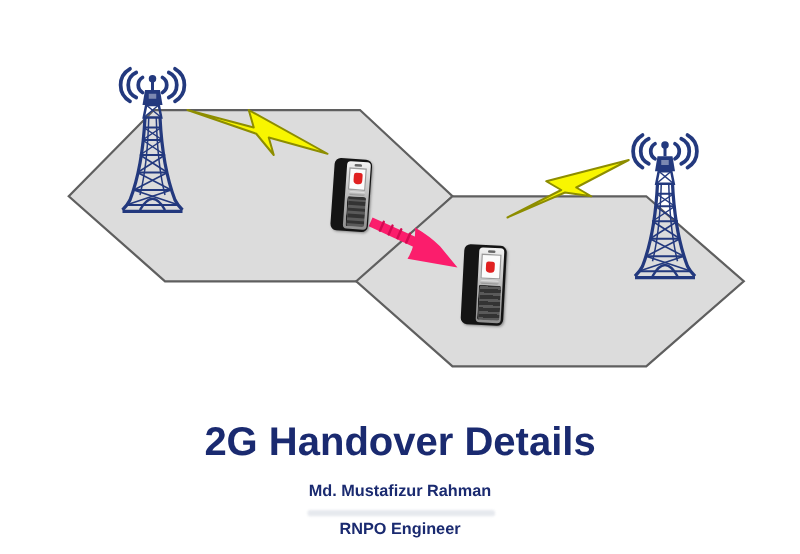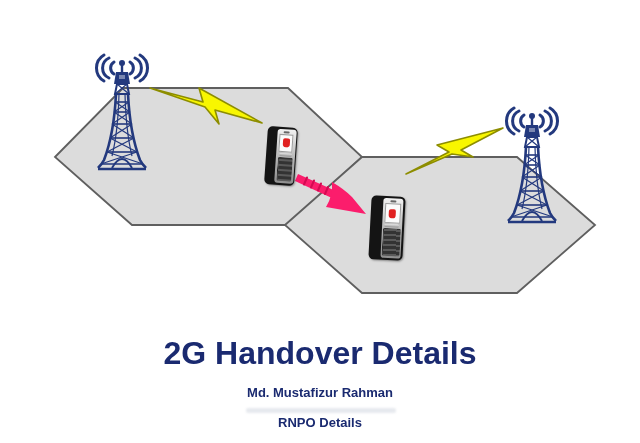--- a/index.html
+++ b/index.html
@@ -140,17 +140,17 @@
         <div class="phone-logo"></div>
       </div>
       <div class="phone-nav"></div>
       <div class="phone-keys"></div>
     </div>
   </div>
 
   <div class="caption">
     <h1>2G Handover Details</h1>
     <p class="sub">Md. Mustafizur Rahman</p>
-    <p class="sub">RNPO Details</p>
+    <p class="sub">RNPO Engineer</p>
   </div>
   <div class="smudge"></div>
 
 </div>
 
 </body></html>

